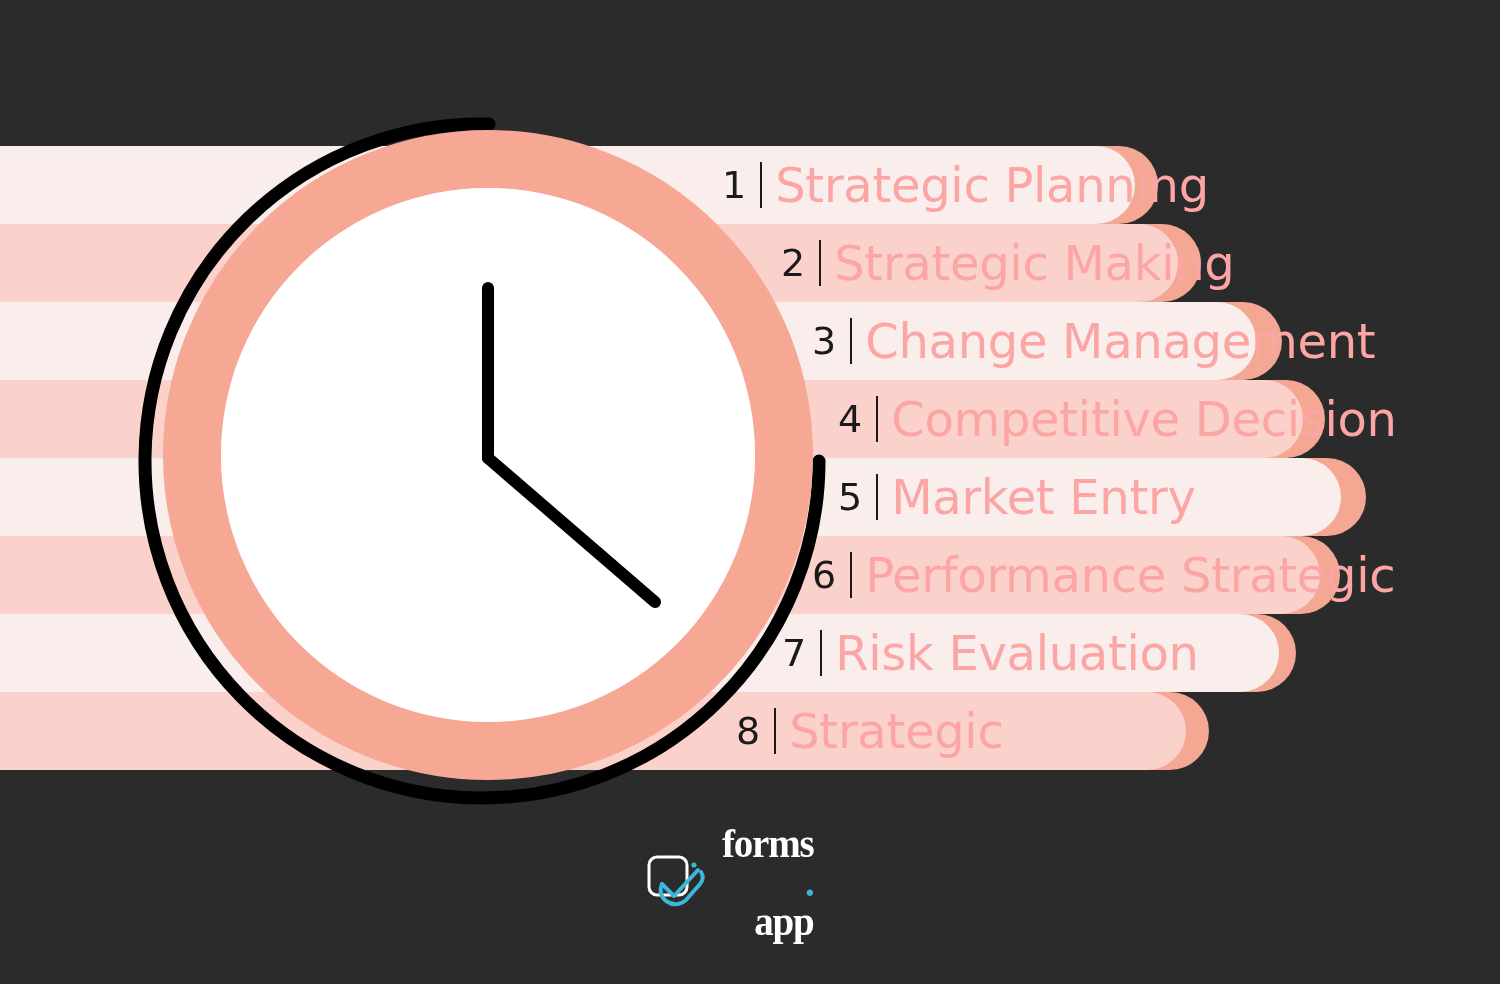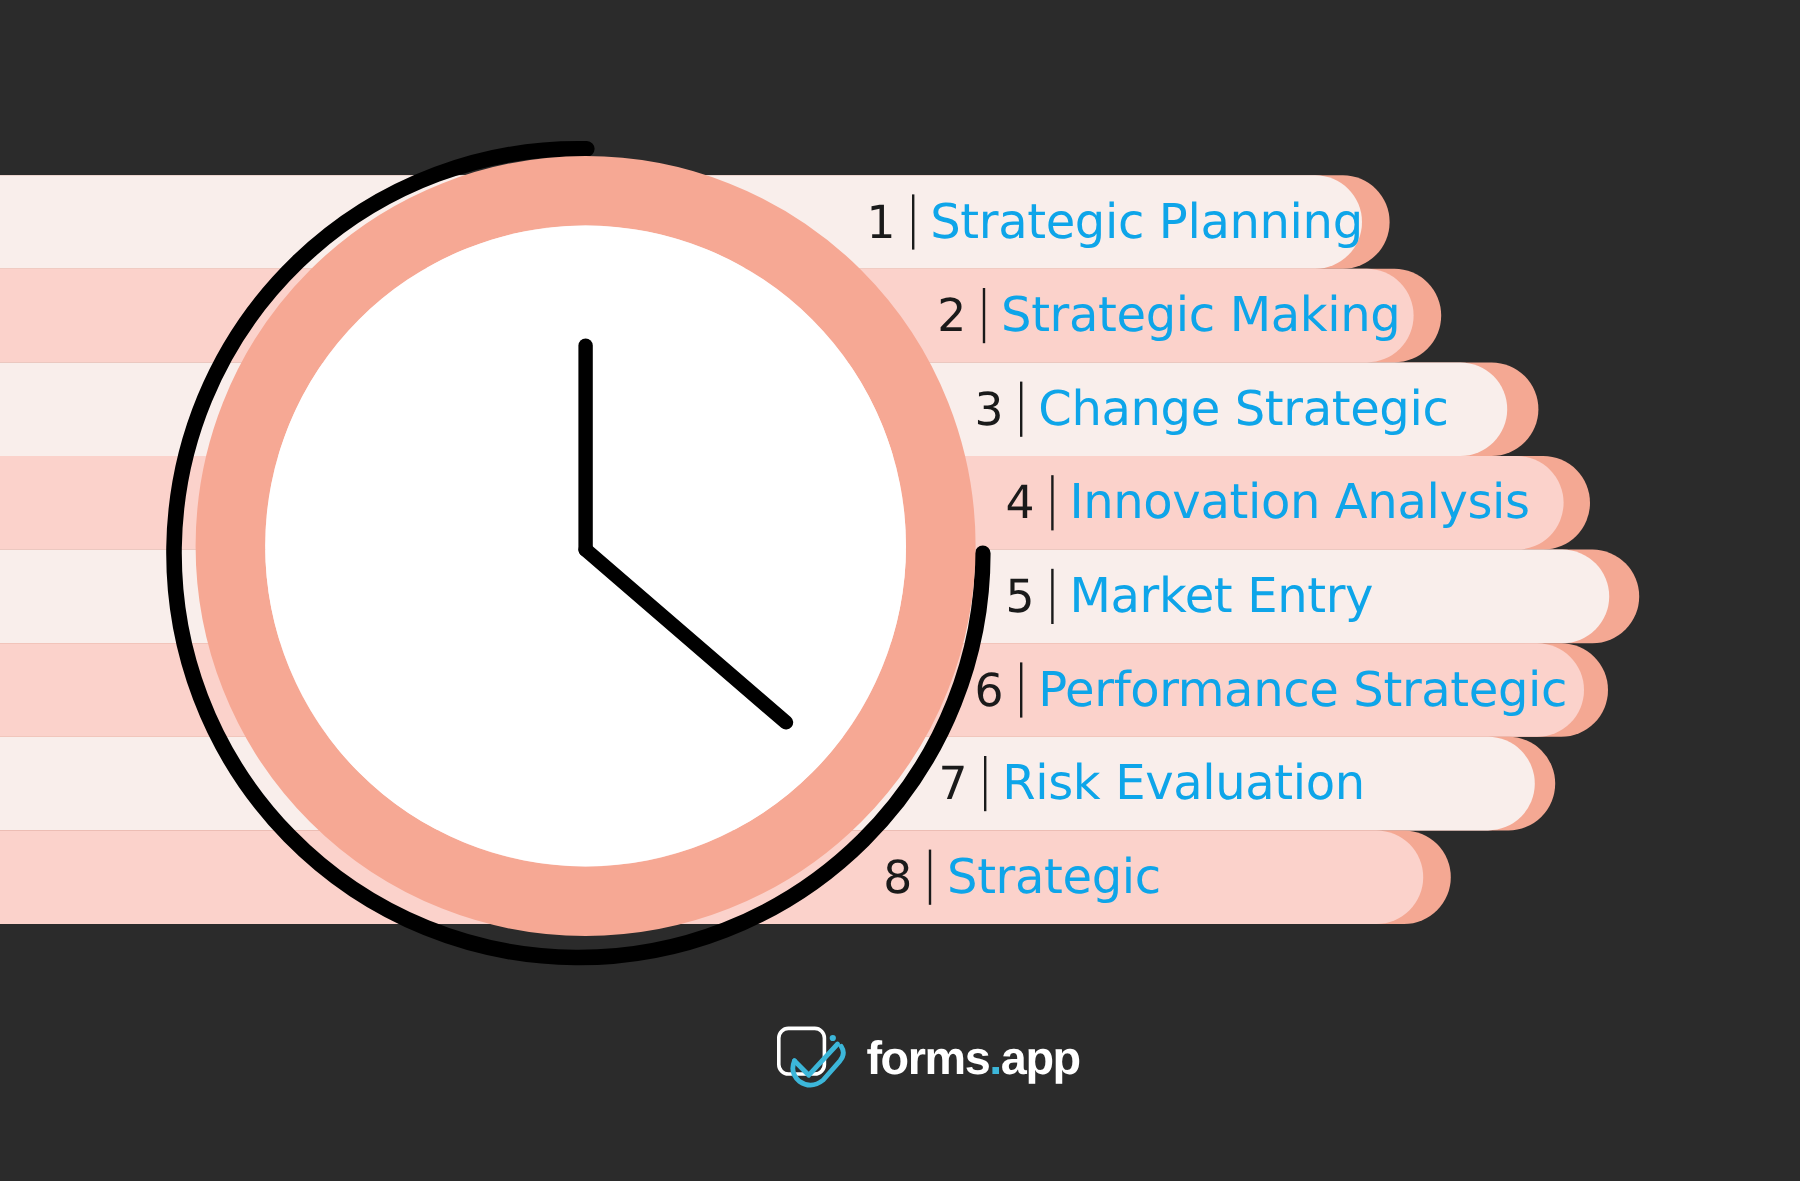--- a/index.html
+++ b/index.html
@@ -67,22 +67,22 @@
     letter-spacing: 0px;
   }
   .pill-divider {
     width: 2px;
     height: 46px;
     background: #1a1a1a;
     margin: 0 13px 0 14px;
     flex: 0 0 auto;
   }
   .pill-label {
-    font-size: 40px;
-    color: #0ea5e9;
+    font-size: 48px;
+    color: #fca5a5;
     line-height: 1;
     letter-spacing: -0.3px;
     text-align: right;
   }
 
   
   #clock {
     position: absolute;
     left: 140px;
     top: 108px;
@@ -98,26 +98,27 @@
     top: 852px;
     height: 60px;
     display: flex;
     align-items: center;
     gap: 14px;
   }
   #logo-mark { width: 62px; height: 56px; flex: 0 0 auto; }
   #logo-word {
     display: flex;
     align-items: flex-end;
-    font-family: Liberation Sans, sans-serif;
+    font-family: Liberation Serif, serif;
     font-weight: bold;
     font-size: 39px;
     letter-spacing: -1.2px;
     color: #ffffff;
     line-height: 1;
+    flex-direction: column;
   }
   .logo-dot { color: #3cb6d9; }
 </style>
 </head>
 <body>
 
 <div id="stage">
 
   <div id="pill-list">
       <div class="pill-row tone-light" style="top: 0px;">
@@ -137,30 +138,30 @@
           <span class="pill-divider"></span>
           <span class="pill-label">Strategic Making</span>
         </div>
       </div>
       <div class="pill-row tone-light" style="top: 156px;">
         <div class="pill-shadow" style="width: 1282px;"></div>
         <div class="pill-face" style="width: 1256px;"></div>
         <div class="pill-text" style="left: 812px;">
           <span class="pill-num">3</span>
           <span class="pill-divider"></span>
-          <span class="pill-label">Change Strategic</span>
+          <span class="pill-label">Change Management</span>
         </div>
       </div>
       <div class="pill-row tone-deep" style="top: 234px;">
         <div class="pill-shadow" style="width: 1325px;"></div>
         <div class="pill-face" style="width: 1303px;"></div>
         <div class="pill-text" style="left: 838px;">
           <span class="pill-num">4</span>
           <span class="pill-divider"></span>
-          <span class="pill-label">Innovation Analysis</span>
+          <span class="pill-label">Competitive Decision</span>
         </div>
       </div>
       <div class="pill-row tone-light" style="top: 312px;">
         <div class="pill-shadow" style="width: 1366px;"></div>
         <div class="pill-face" style="width: 1341px;"></div>
         <div class="pill-text" style="left: 838px;">
           <span class="pill-num">5</span>
           <span class="pill-divider"></span>
           <span class="pill-label">Market Entry</span>
         </div>

